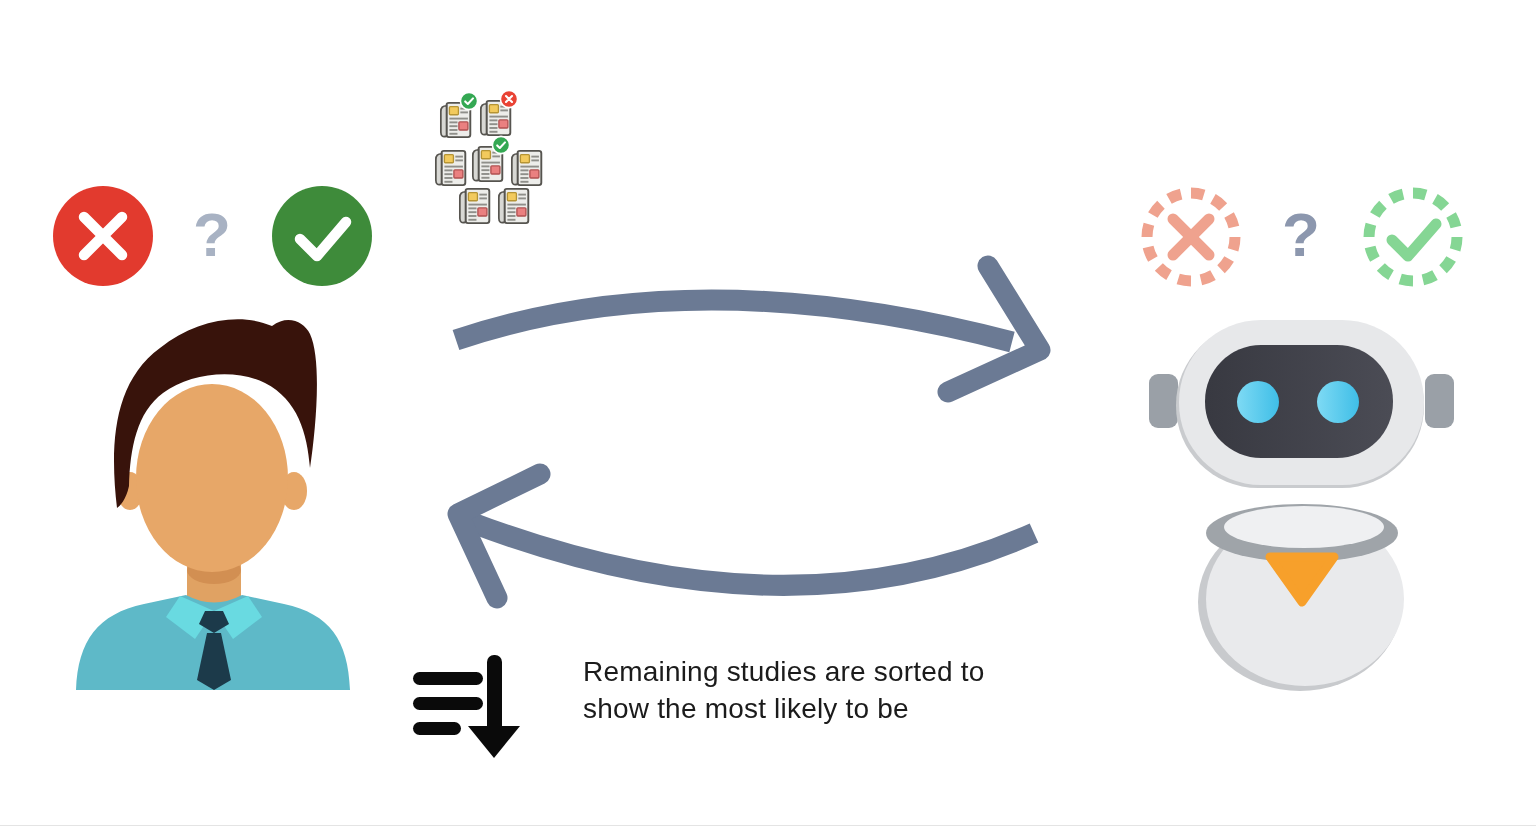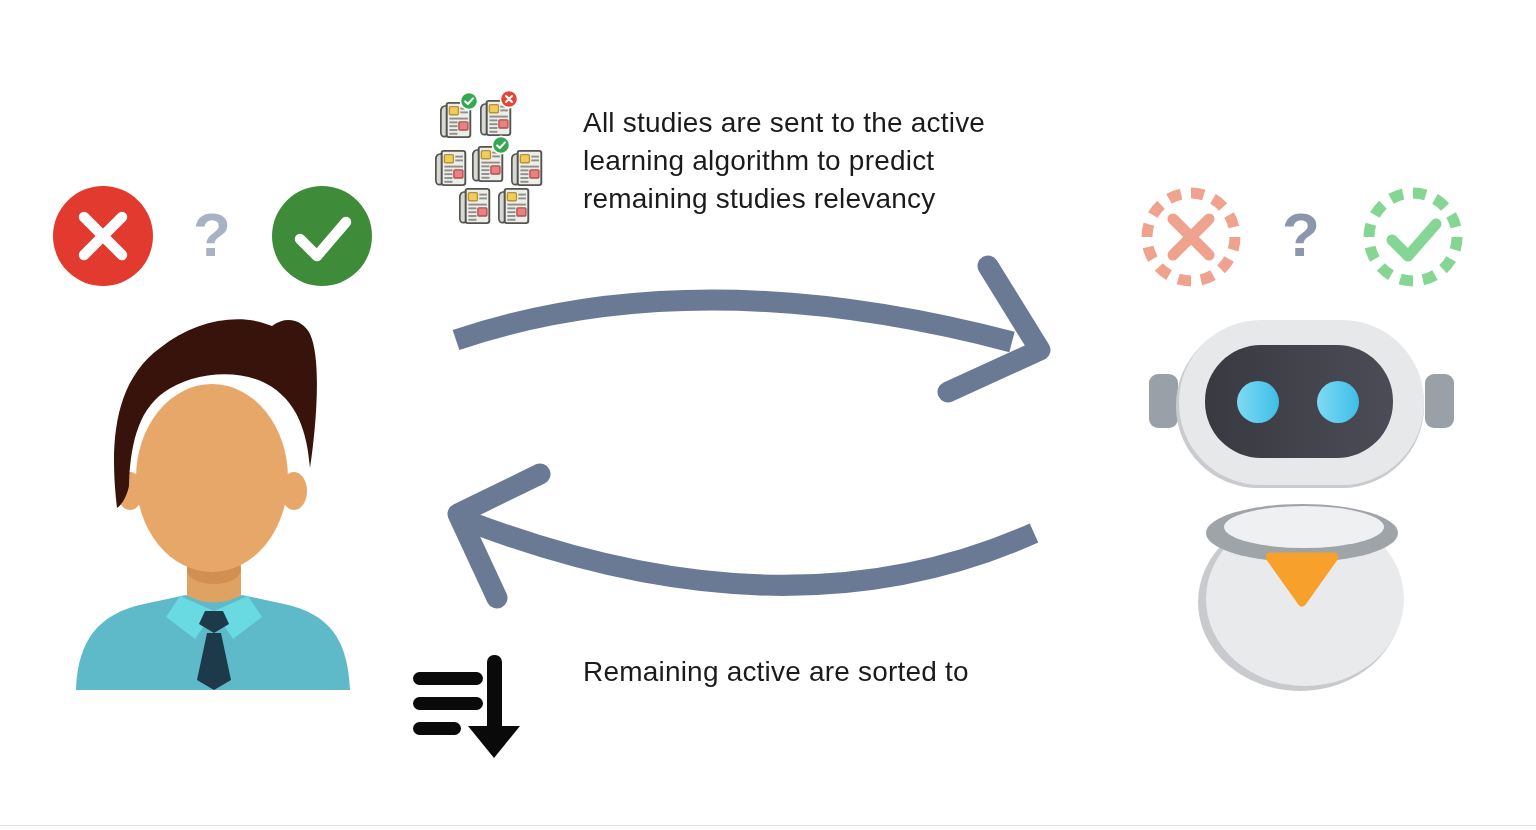--- a/index.html
+++ b/index.html
@@ -129,25 +129,20 @@
         <use href="#sym-badge-check"></use>
       </svg>
     <svg class="badge" style="left:74px;top:1px">
         <use href="#sym-badge-x"></use>
       </svg>
     <svg class="badge" style="left:66px;top:47px">
         <use href="#sym-badge-check"></use>
       </svg>
   </div>
 
-  <div class="abs caption" style="left:583px;top:104px">
-    <div>All studies are sent to the active</div>
-    <div>learning algorithm to predict</div>
-    <div>remaining studies relevancy</div>
-  </div>
 
   <svg class="abs" style="left:0;top:0" width="1536" height="830" viewBox="0 0 1536 830" pointer-events="none">
     <g>
       <path d="M 456 340 Q 696 259 1012 342" fill="none" stroke="#6b7a94" stroke-width="21"></path>
       <path d="M 988 266 L 1040 350 L 948 392" fill="none" stroke="#6b7a94" stroke-width="21" stroke-linecap="round" stroke-linejoin="round"></path>
     </g>
     <g>
       <path d="M 1034 533 Q 788 643 470 522" fill="none" stroke="#6b7a94" stroke-width="21"></path>
       <path d="M 540 474 L 458 514 L 497 598" fill="none" stroke="#6b7a94" stroke-width="21" stroke-linecap="round" stroke-linejoin="round"></path>
     </g>
@@ -155,21 +150,22 @@
 
   <svg class="abs" style="left:408px;top:650px" width="120" height="112" viewBox="0 0 120 112">
     <rect x="5" y="22" width="70" height="13" rx="6.5" fill="#0a0a0a"></rect>
     <rect x="5" y="47" width="70" height="13" rx="6.5" fill="#0a0a0a"></rect>
     <rect x="5" y="72" width="48" height="13" rx="6.5" fill="#0a0a0a"></rect>
     <rect x="79" y="5" width="15" height="82" rx="7" fill="#0a0a0a"></rect>
     <path d="M 60 76 L 112 76 L 86 108 Z" fill="#0a0a0a"></path>
   </svg>
 
   <div class="abs caption" style="left:583px;top:653px;line-height:37px">
-    <div>Remaining active are sorted to</div>
+    <div>Remaining studies are sorted to</div>
+    <div>show the most likely to be</div>
   </div>
 
   <svg class="abs" style="left:1139px;top:185px" width="104" height="104">
     <circle cx="52" cy="52" r="44" fill="none" stroke="#efa28e" stroke-width="11" stroke-dasharray="13 10"></circle>
     <path d="M 34 34 L 70 70 M 70 34 L 34 70" stroke="#efa28e" stroke-width="11" stroke-linecap="round"></path>
   </svg>
 
   <div class="abs qmark qmark-ai" style="left:1270px;top:200px">?</div>
 
   <svg class="abs" style="left:1361px;top:185px" width="104" height="104">

